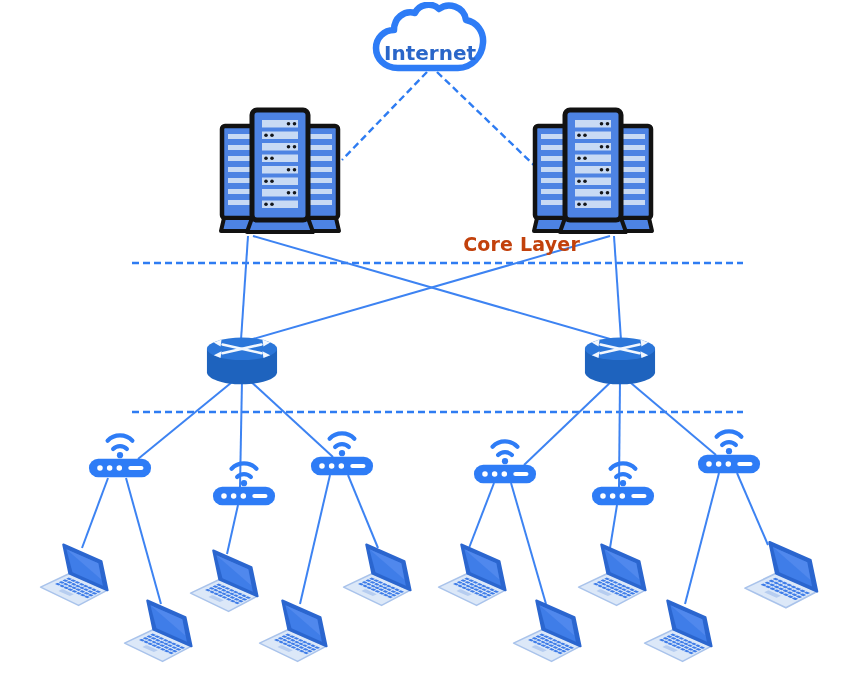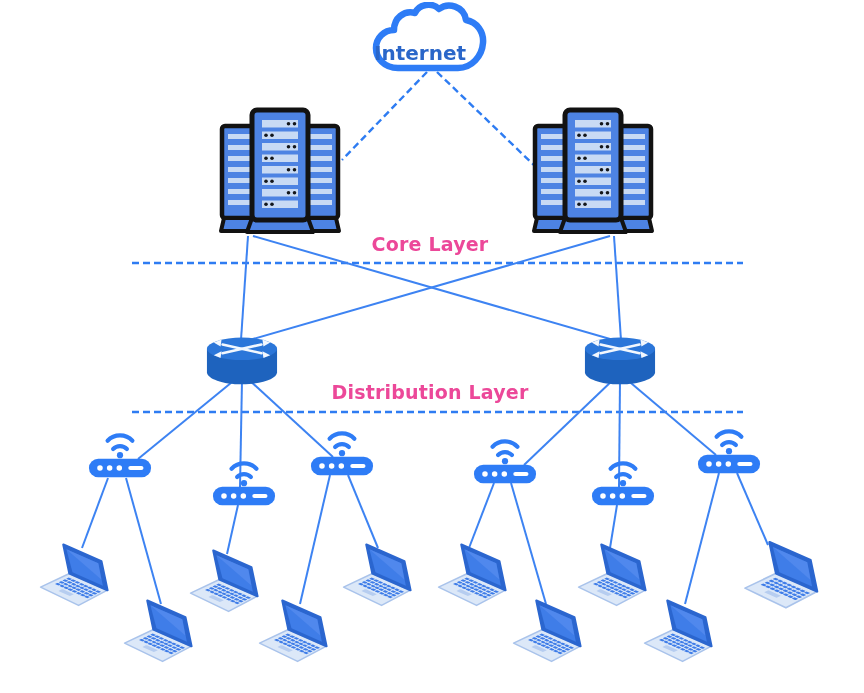--- a/index.html
+++ b/index.html
@@ -3,25 +3,25 @@
 <meta charset="utf-8">
 <style>
   html,body{margin:0;padding:0;background:#ffffff;}
   #canvas{
     position:relative;width:864px;height:693px;background:#ffffff;overflow:hidden;
     font-family:"DejaVu Sans",sans-serif;
   }
   .node{position:absolute;}
   .node svg{display:block;width:100%;height:100%;}
   .layer-label{
-    position:absolute;left:280px;width:300px;text-align:center;
-    font-weight:700;font-size:19px;color:#ec4899;letter-spacing:.2px;
+    position:absolute;left:280px;width:300px;text-align:right;
+    font-weight:700;font-size:19px;color:#c2410c;letter-spacing:.2px;
   }
   #label-internet{
-    position:absolute;left:374px;top:41px;width:112px;text-align:left;
+    position:absolute;left:374px;top:41px;width:112px;text-align:center;
     font-weight:700;font-size:20px;color:#2a66c9;
   }
   #lines{position:absolute;left:0;top:0;}
 </style>
 </head>
 <body>
 
 <div id="canvas">
 
   <svg style="position:absolute;width:0;height:0" aria-hidden="true">
@@ -222,21 +222,20 @@
     <svg>
         <use href="#sym-router"></use>
       </svg>
   </div>
   <div class="node" style="left:583px;top:335px;width:74px;height:51px">
     <svg>
         <use href="#sym-router"></use>
       </svg>
   </div>
 
-  <div class="layer-label" style="top:381px">Distribution Layer</div>
 
   <div class="node" style="left:88px;top:420px;width:64px;height:58px">
     <svg>
         <use href="#sym-ap"></use>
       </svg>
   </div>
   <div class="node" style="left:212px;top:448px;width:64px;height:58px">
     <svg>
         <use href="#sym-ap"></use>
       </svg>

